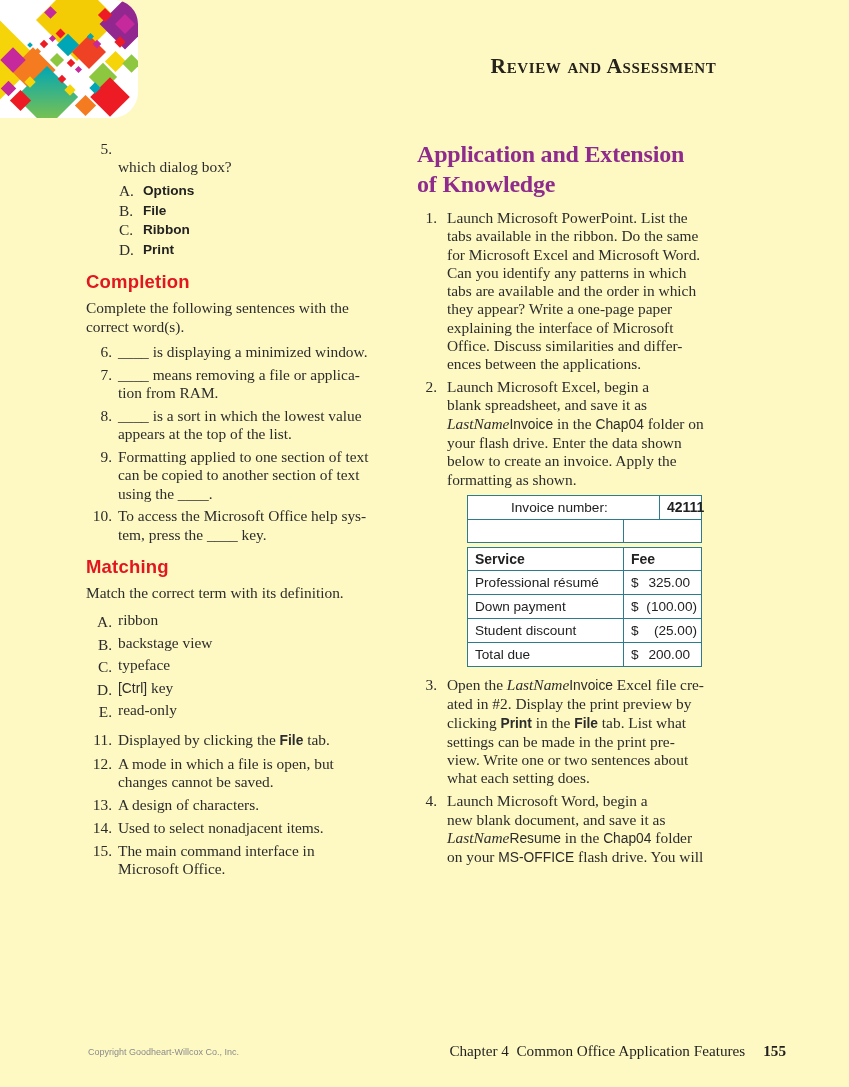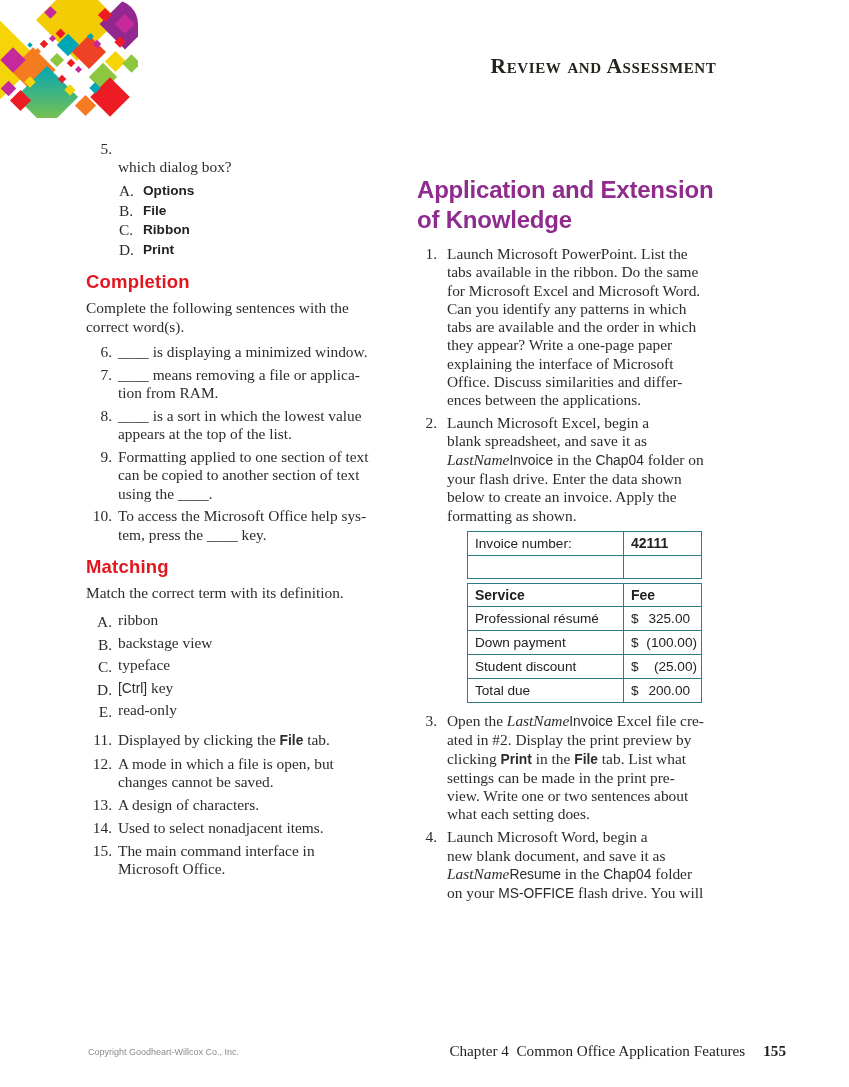--- a/index.html
+++ b/index.html
@@ -1,18 +1,18 @@
 <!DOCTYPE html>
 <html><head>
 <meta charset="utf-8">
 <style>
   html,body { margin:0; padding:0; background:#c9d9e8; }
   .page {
     position:relative; width:849px; height:1087px;
-    background:#ffffff; overflow:hidden;
+    background:#fef9c3; overflow:hidden;
     font-family:"Liberation Serif", serif; color:#2b2b2b;
   }
   
   .tile {
     position:absolute; left:0; top:0; width:138px; height:118px;
     background:#ffffff; border-radius:0 24px 26px 0; overflow:hidden;
   }
   .dmd { position:absolute; transform:rotate(45deg); }
 
   
@@ -42,24 +42,23 @@
     font-size:18.5px; color:#e1161f; letter-spacing:0.2px;
     margin:12px 0 6px 0;
   }
   .intro { margin-bottom:7px; }
   .terms { margin:9px 0 8px 0; }
   .term-row { display:flex; line-height:22.4px; }
   .term-letter { width:26px; min-width:26px; text-align:right; margin-right:6px;
                  font-size:15.4px; }
 
   .rc-head {
-    font-family:Liberation Sans, sans-serif; font-weight:bold;
+    font-family:Liberation Serif, serif; font-weight:bold;
     font-size:24px; line-height:30px; color:#8e2b8d; letter-spacing:-0.2px;
     margin-bottom:10px;
-    margin-top:36px;
   }
 
   
   .b { font-family:"Liberation Sans", sans-serif; font-weight:bold; font-size:13.8px; }
   .n { font-family:"Liberation Sans", sans-serif; font-size:13.8px; }
   .i { font-style:italic; }
 
   
   .inv-wrap { margin:6px 0 9px 50px; width:235px; }
   .inv-block { background:#ffffff; border:1.5px solid #2e7b8b; box-sizing:border-box; }
@@ -240,21 +239,21 @@
           <div class="q-text"><span>Launch Microsoft PowerPoint. List the</span><br><span>tabs available in the ribbon. Do the same</span><br><span>for Microsoft Excel and Microsoft Word.</span><br><span>Can you identify any patterns in which</span><br><span>tabs are available and the order in which</span><br><span>they appear? Write a one-page paper</span><br><span>explaining the interface of Microsoft</span><br><span>Office. Discuss similarities and differ-</span><br><span>ences between the applications.</span></div>
         </div>
         <div class="q-item">
           <div class="q-num-r">2.</div>
           <div class="q-text"><span>Launch Microsoft Excel, begin a</span><br><span>blank spreadsheet, and save it as</span><br><span class="i">LastName</span><span class="n">Invoice</span><span> in the </span><span class="n">Chap04</span><span> folder on</span><br><span>your flash drive. Enter the data shown</span><br><span>below to create an invoice. Apply the</span><br><span>formatting as shown.</span></div>
         </div>
       </div>
 
     <div class="inv-wrap" id="invoice-table">
         <div class="inv-block">
-          <div class="inv-row" style="height: 23px;">
+          <div class="inv-row" style="height: 23px; margin-left: 36px;">
             <div class="inv-c1">
               <span>Invoice number:</span>
             </div>
             <div class="inv-c2">
               <span class="inv-bold">42111</span>
             </div>
           </div>
           <div class="inv-row" style="height: 23px;">
             <div class="inv-c1">
               <span></span>

